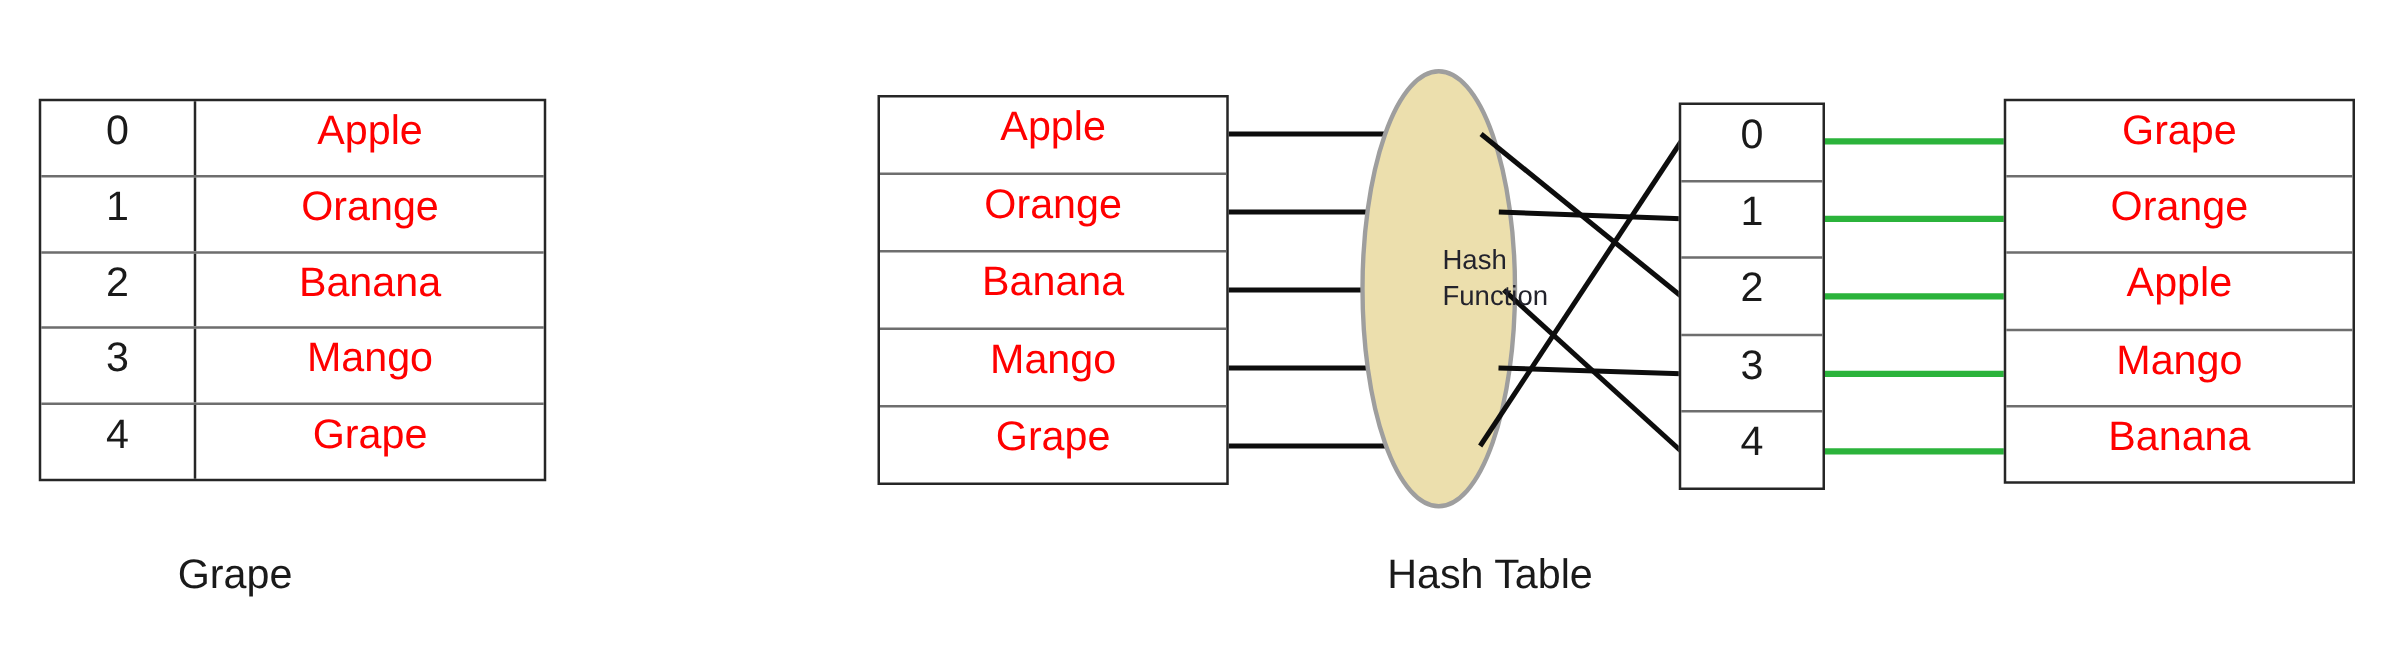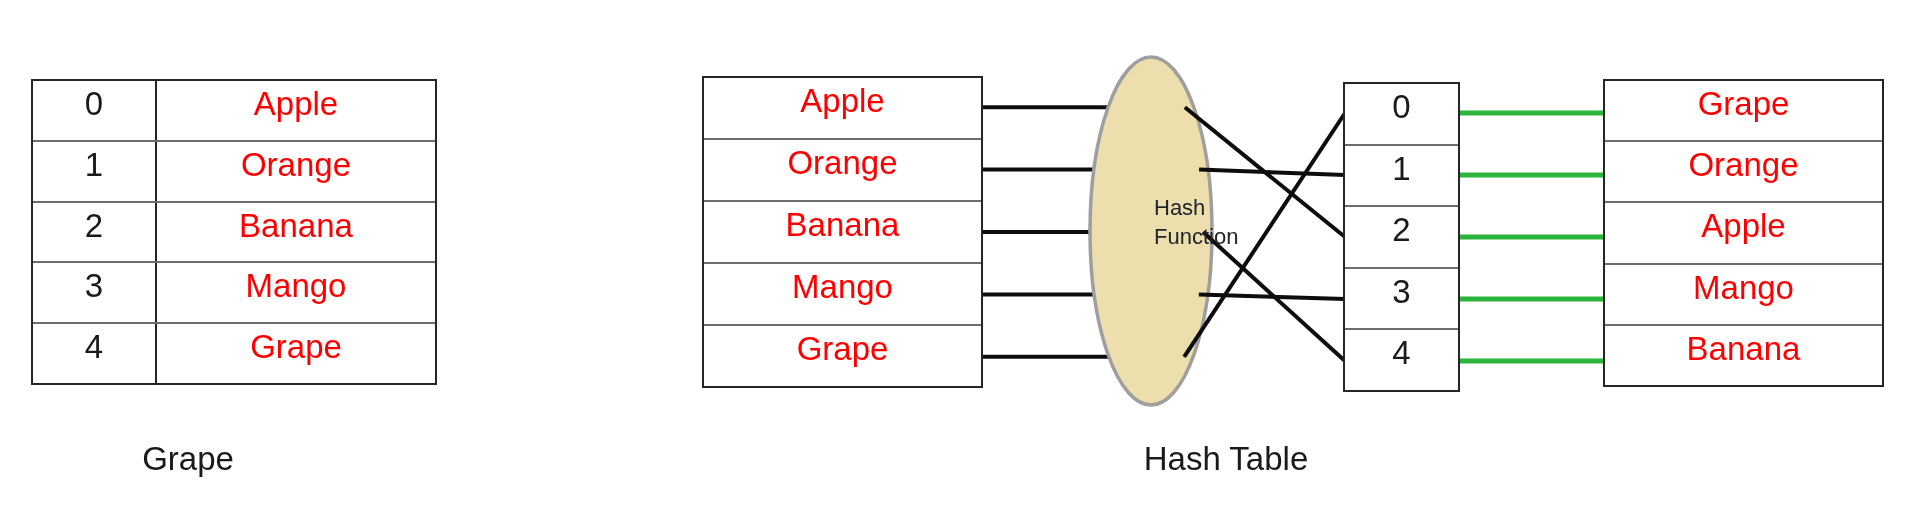--- a/index.html
+++ b/index.html
@@ -48,21 +48,21 @@
   .td.val { color: var(--red, #ff0000); }
   .section-label {
     position: absolute;
     width: 240px;
     text-align: center;
     font-size: 33px;
     line-height: 42px;
     color: var(--ink, #1a1a1a);
   }
   #array-label { left: 68px;  top: 438px; }
-  #hash-label  { left: 1106px; top: 438px; }
+  #hash-label  { left: 1072px; top: 438px; }
   #array-table { left: 31px;  top: 79px; width: 406px; height: 306px; }
   #keys-table  { left: 702px; top: 76px; width: 281px; height: 312px; }
   #index-table { left: 1343px; top: 82px; width: 117px; height: 310px; }
   #values-table{ left: 1603px; top: 79px; width: 281px; height: 308px; }
   #hash-fn-label {
     position: absolute;
     left: 1106px; top: 193px;
     width: 112px;
     font-size: 22px;
     line-height: 29px;

